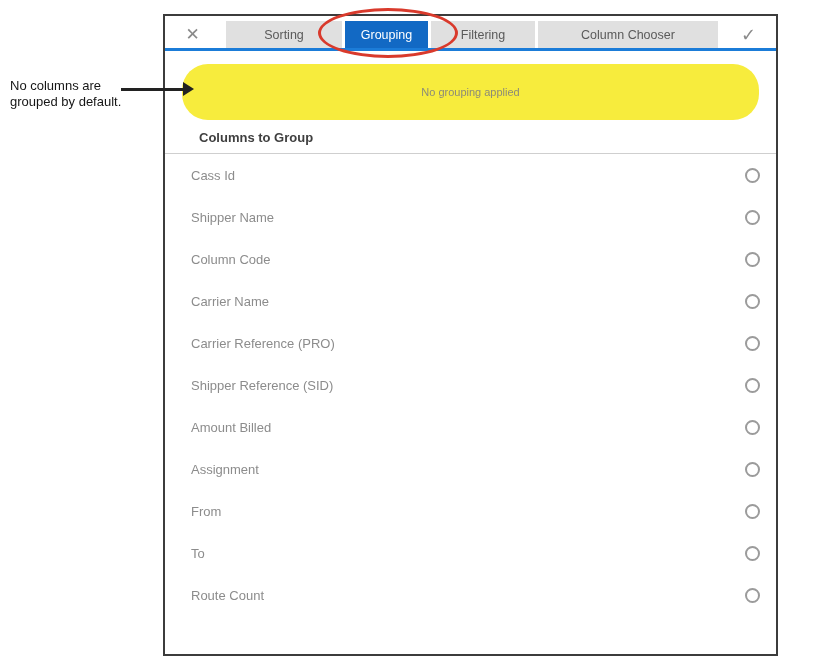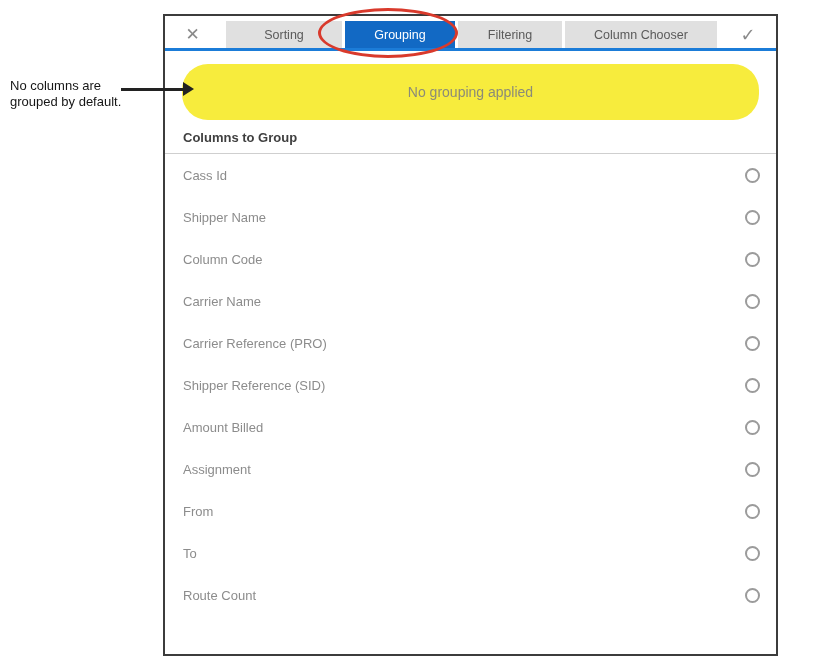--- a/index.html
+++ b/index.html
@@ -37,44 +37,44 @@
     color:#8a8a8a; background:#fff; cursor:pointer; user-select:none;
   }
   .close-cell { width:55px; font-size:17px; }
   .confirm-cell { flex:1; font-size:18px; }
   .tab {
     background:#e0e0e0; color:#5a5a5a; font-size:12.5px;
     display:flex; align-items:center; justify-content:center;
     margin-right:3px; cursor:pointer; white-space:nowrap;
   }
   .tab-0 { width:116px; margin-left:6px; }
-  .tab-1 { width:110px; }
+  .tab-1 { width:83px; }
   .tab-2 { width:104px; }
-  .tab-3 { width:152px; }
+  .tab-3 { width:180px; }
   .tab.active { background:var(--accent,#1269c4); color:#fff; }
 
   .tab-underline { height:3px; background:var(--underline,#1b7cd8); }
 
   .banner {
     margin:13px 17px 0 17px; height:56px; background:var(--banner,#f7ec3d);
     display:flex; align-items:center; justify-content:center;
-    color:#8b8b78; font-size:14px;border-radius:26px;
+    color:#8b8b78; font-size:11px;border-radius:26px;
   }
 
   .section-head {
-    padding:10px 18px 8px 18px; font-size:13px; font-weight:bold;
+    padding:10px 18px 8px 34px; font-size:13px; font-weight:bold;
     color:#3f3f3f; border-bottom:1px solid #cfcfcf;
   }
 
   .columns-list { }
   .column-row {
     height:42px; display:flex; align-items:center; justify-content:space-between;
     padding:0 16px 0 18px; cursor:pointer;
   }
-  .column-label { color:#8c8c8c; font-size:13px; }
+  .column-label { color:#8c8c8c; font-size:13px;margin-left:8px; }
   .radio {
     width:15px; height:15px; border:2px solid #9b9b9b; border-radius:50%;
     background:#fff; flex:0 0 auto;
   }
 
   
   .highlight-oval {
     position:absolute; left:318px; top:8px; width:140px; height:50px;
     border:3px solid var(--oval,#d93a2c); border-radius:50%;
     z-index:7; pointer-events:none;

